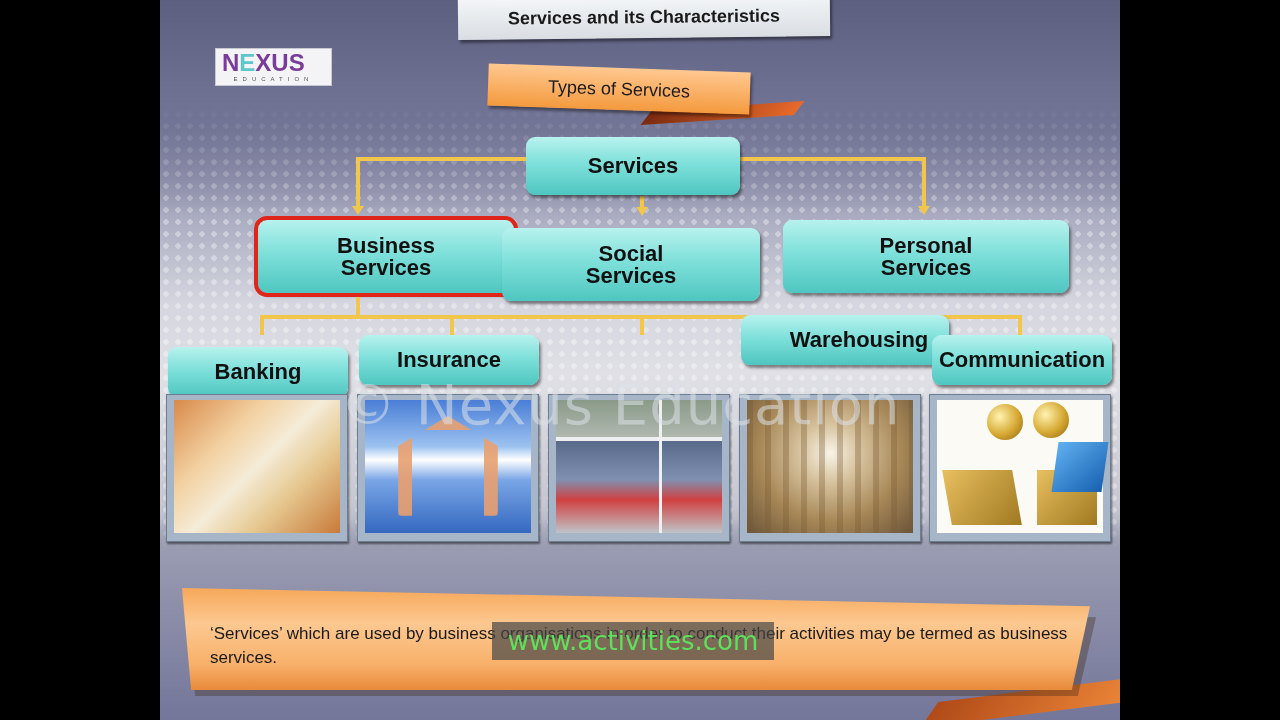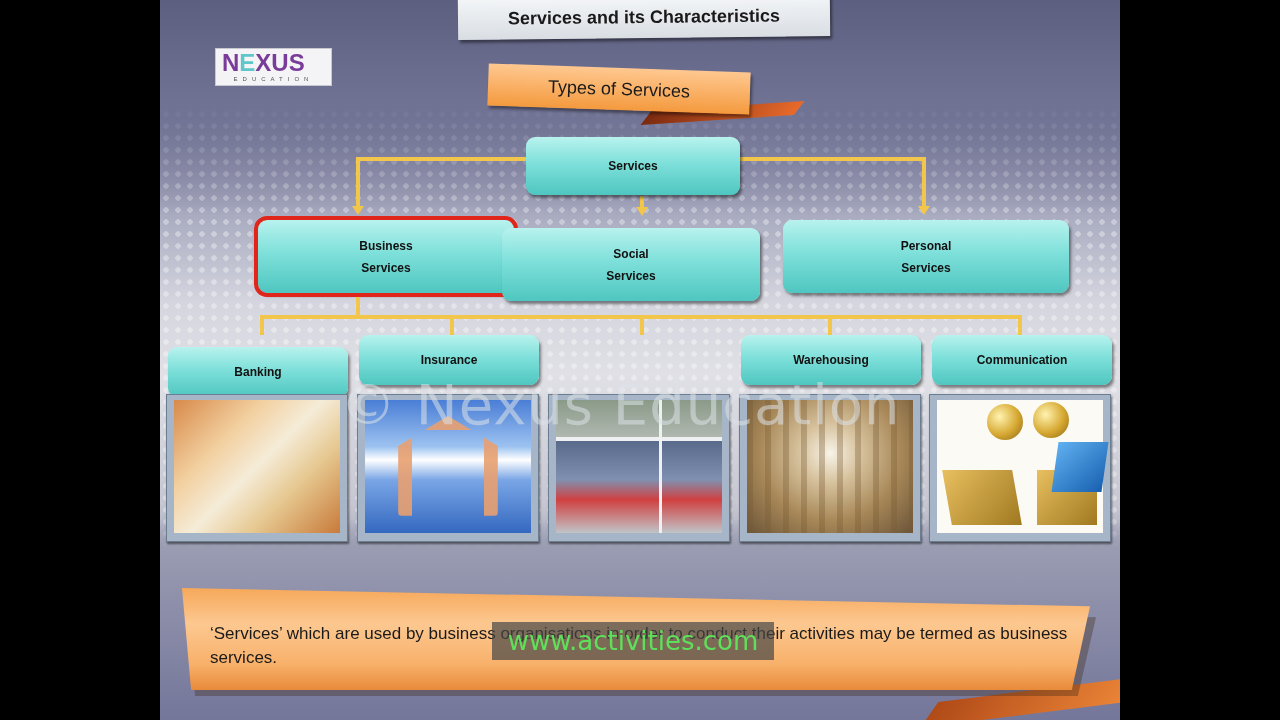--- a/index.html
+++ b/index.html
@@ -41,21 +41,21 @@
   .types-ribbon {
     position:absolute; left:490px; top:106px; width:145px; height:14px;
     background:linear-gradient(90deg,#7a2a10,#e86a2a);
     transform:skew(-40deg) rotate(-4deg);
   }
   .node {
     position:absolute; border-radius:9px;
     background:linear-gradient(180deg,#b8f2ee 0%,#7fe0da 45%,#4fc6c0 100%);
     box-shadow:2px 3px 3px rgba(0,0,0,0.45);
     display:flex; align-items:center; justify-content:center; text-align:center;
-    font-weight:bold; color:#111; font-size:12px; line-height:22px;
+    font-weight:bold; color:#111; font-size:22px; line-height:22px;
   }
   .node.selected { outline:4px solid #e0261b; outline-offset:0;margin-left:33px; }
   .line { position:absolute; background:#f2c64a; }
   .arrow { position:absolute; width:0; height:0; border-left:6px solid transparent; border-right:6px solid transparent; border-top:9px solid #f2c64a; }
   .photo {
     position:absolute; top:394px; width:180px; height:146px;
     background:#a6b6c8; border:1px solid #6d7d90; box-shadow:1px 2px 2px rgba(0,0,0,0.5);
   }
   .photo .img { position:absolute; left:7px; top:5px; right:7px; bottom:8px; }
   .p-bank { background:linear-gradient(135deg,#d88a4a 0%,#f2d0a0 30%,#f5ecd8 50%,#e6c890 70%,#c87a3a 100%); }
@@ -136,21 +136,21 @@
   <div class="line" style="left:480px;top:315px;width:4px;height:20px;"></div>
   <div class="line" style="left:668px;top:315px;width:4px;height:20px;"></div>
   <div class="line" style="left:858px;top:315px;width:4px;height:20px;"></div>
 
   <div class="node" style="left:8px;top:335px;width:180px;height:50px;margin-top:12px;">
     <span>Banking</span>
   </div>
   <div class="node" style="left:199px;top:335px;width:180px;height:50px;">
     <span>Insurance</span>
   </div>
-  <div class="node" style="left:581px;top:335px;width:180px;height:50px;">
+  <div class="node" style="left:581px;top:315px;width:180px;height:50px;padding-left:28px;">
     <span>Warehousing</span>
   </div>
   <div class="node" style="left:772px;top:335px;width:180px;height:50px;">
     <span>Communication</span>
   </div>
 
   <div class="photo" style="left:6px;">
       <div class="img p-bank"></div>
     </div>
   <div class="photo" style="left:197px;">

